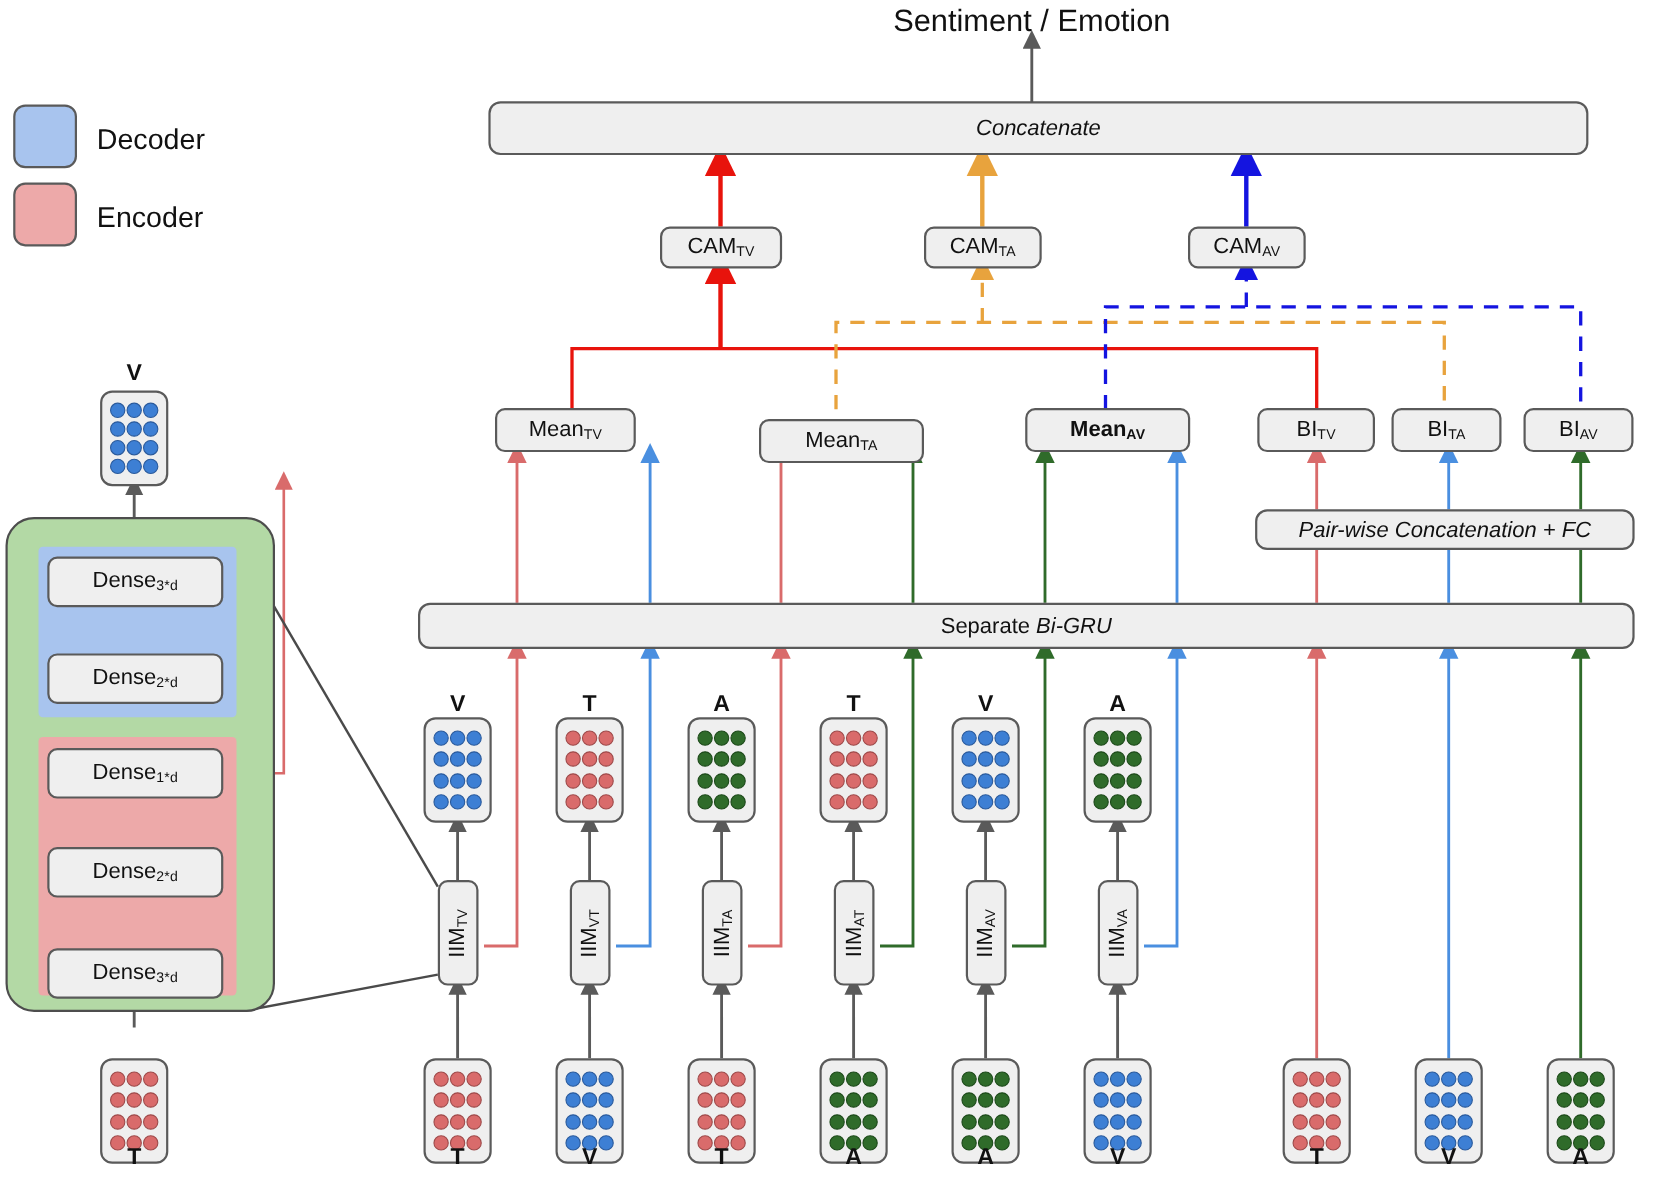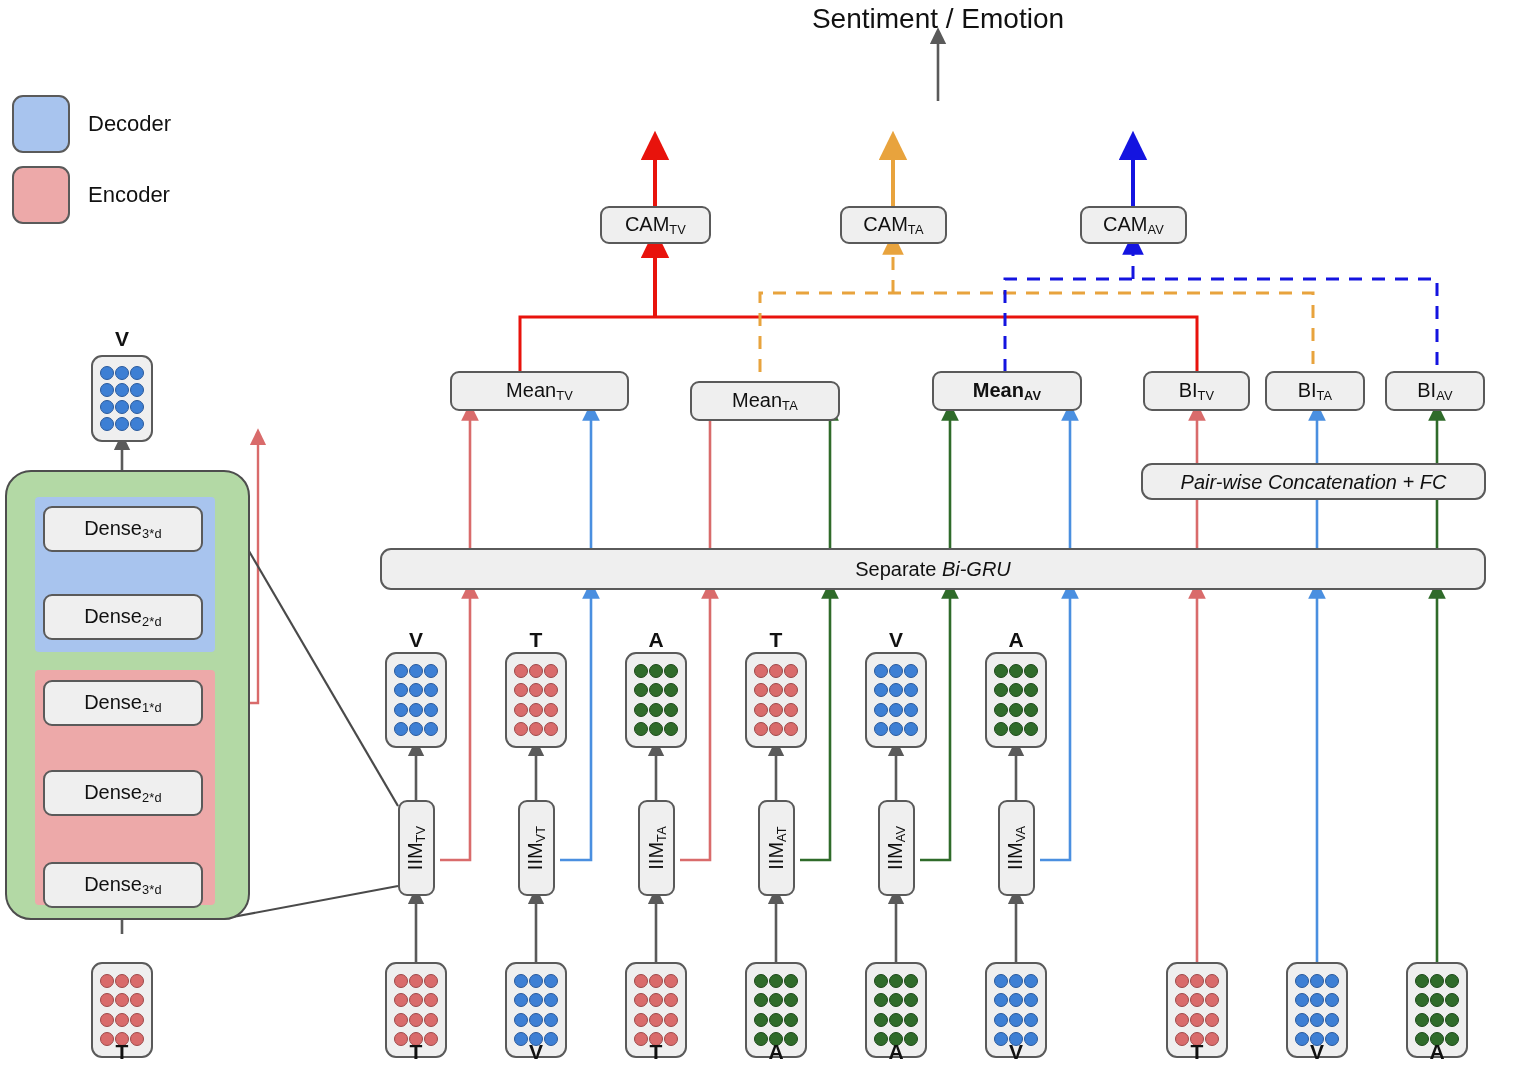--- a/index.html
+++ b/index.html
@@ -35,21 +35,21 @@
        display:flex;align-items:center;justify-content:center;}
   .iim span{transform:rotate(-90deg);white-space:nowrap;font-size:20px;}
 
   
   .cont{position:absolute;box-sizing:border-box;border-radius:26px;}
   .cont.green{background:#b3d9a5;border:2px solid #4d4d4d;}
   .cont.blue {background:#a8c4ee;border-radius:4px;}
   .cont.red  {background:#eda9a9;border-radius:4px;}
 
   .legend-sw{position:absolute;width:54px;height:54px;border-radius:11px;border:2px solid #5a5a5a;}
-  .legend-tx{position:absolute;font-size:22px;}
+  .legend-tx{position:absolute;font-size:26px;}
 </style>
 </head>
 <body>
 
 <div id="stage">
 
   <svg id="wires" viewBox="0 0 1519 1075">
     <defs>
       <marker id="ahG" markerWidth="7" markerHeight="7" refX="3.2" refY="3.2" orient="auto">
         <path d="M0,0 L6.6,3.2 L0,6.4 z" fill="#5a5a5a"></path>
@@ -146,32 +146,35 @@
   </svg>
 
   <div class="legend-sw" style="left:12px;top:95px;background:#a8c4ee;"></div>
   <div class="legend-tx" style="left:88px;top:111px;">Decoder</div>
 
   <div class="legend-sw" style="left:12px;top:166px;background:#eda9a9;"></div>
   <div class="legend-tx" style="left:88px;top:182px;">Encoder</div>
 
   <div class="plain" style="left:788px;top:2px;width:300px;">Sentiment / Emotion</div>
 
+  <div class="node wide" style="left:444px;top:92px;width:1000px;height:49px;">
+    <span class="ital">Concatenate</span>
+  </div>
 
   <div class="node" style="left:600px;top:206px;width:111px;height:38px;">
     <span><span>CAM</span><sub>TV</sub></span>
   </div>
   <div class="node" style="left:840px;top:206px;width:107px;height:38px;">
     <span><span>CAM</span><sub>TA</sub></span>
   </div>
   <div class="node" style="left:1080px;top:206px;width:107px;height:38px;">
     <span><span>CAM</span><sub>AV</sub></span>
   </div>
 
-  <div class="node" style="left:450px;top:371px;width:179px;height:40px;">
+  <div class="node" style="left:450px;top:371px;width:128px;height:40px;">
     <span><span>Mean</span><sub>TV</sub></span>
   </div>
   <div class="node" style="left:690px;top:381px;width:150px;height:40px;">
     <span><span>Mean</span><sub>TA</sub></span>
   </div>
   <div class="node" style="left:932px;top:371px;width:150px;height:40px;font-weight:bold;">
     <span><span>Mean</span><sub>AV</sub></span>
   </div>
 
   <div class="node" style="left:1143px;top:371px;width:107px;height:40px;">

